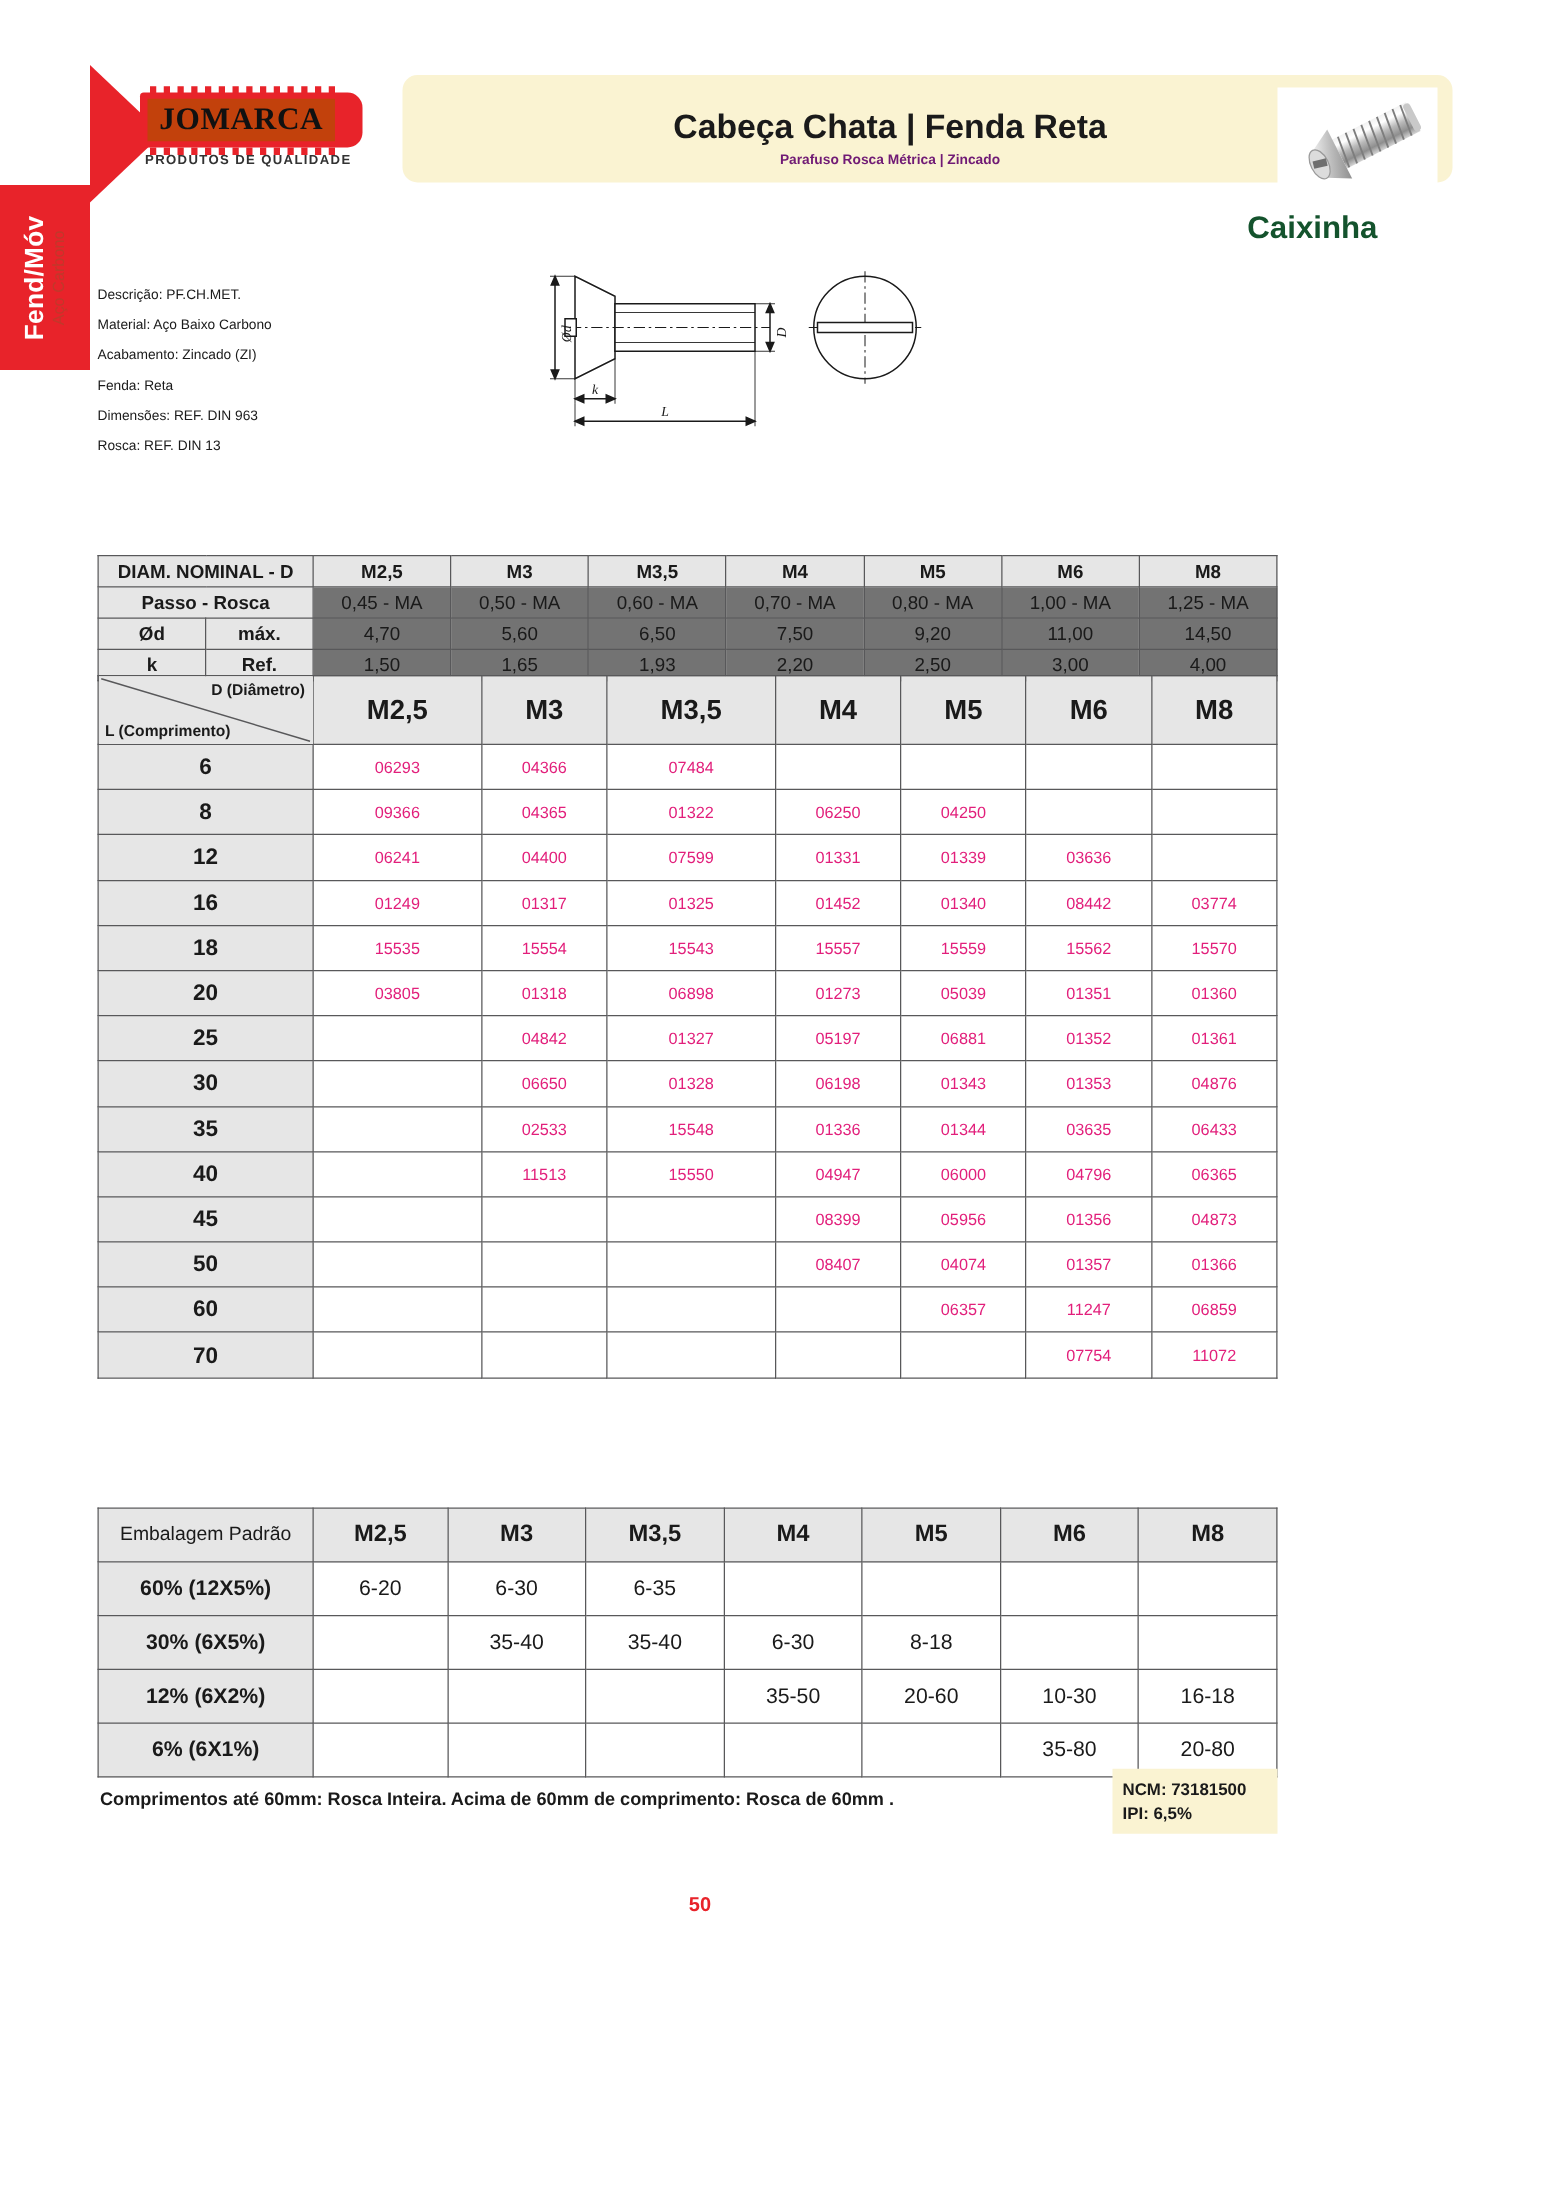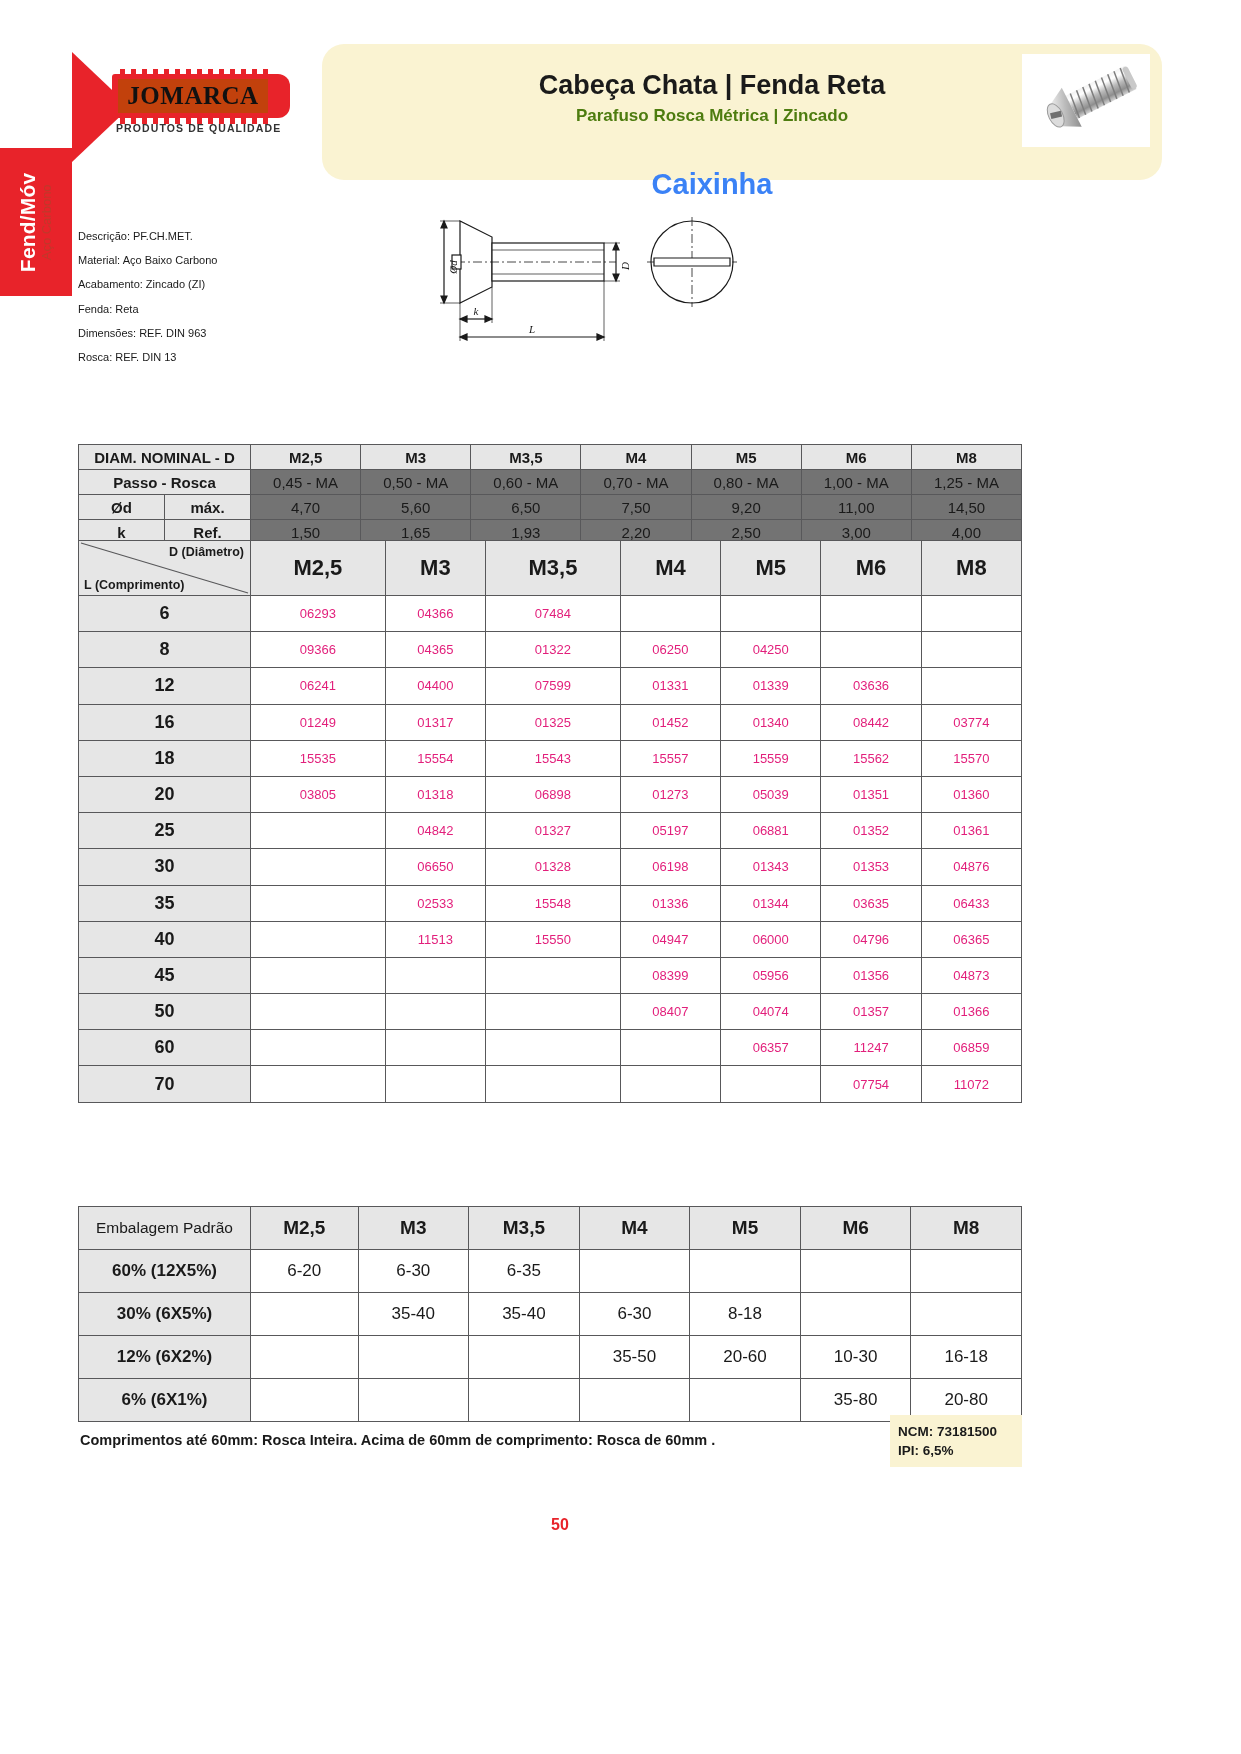--- a/index.html
+++ b/index.html
@@ -72,47 +72,47 @@
     text-align:left;
     font-size:10.5px; font-weight:bold; letter-spacing:1.1px;
     color:#333333;
   }
   .thread-tick{
     position:absolute; width:5px; height:6px; background:#e8232a;
   }
 
   
   .banner{
-    position:absolute; left:322px; top:44px;
-    width:840px; height:136px;
+    position:absolute; left:322px; top:60px;
+    width:840px; height:86px;
     background:#faf3d2;
-    border-radius:22px;
+    border-radius:12px;
   }
   .banner-title{
     position:absolute; left:0; top:26px; width:780px;
     text-align:center;
     font-size:27px; font-weight:bold; color:#1a1a1a;
   }
   .banner-sub{
     position:absolute; left:0; top:62px; width:780px;
     text-align:center;
-    font-size:17px; font-weight:bold; color:#4d7c0f;
+    font-size:11px; font-weight:bold; color:#701a75;
   }
   .banner-photo{
     position:absolute; right:12px; top:10px;
     width:128px; height:93px;
     background:#ffffff;
     overflow:hidden;
   }
 
   
   .caixinha{
     position:absolute; left:322px; top:168px; width:780px;
-    text-align:center;
-    font-size:29px; font-weight:bold; color:#3b82f6;
+    text-align:right;
+    font-size:25px; font-weight:bold; color:#14532d;
   }
 
   
   .descr{
     position:absolute; left:78px; top:224px;
     font-size:11px; line-height:24.2px; color:#1a1a1a;
   }
 
   
   .drawing{

